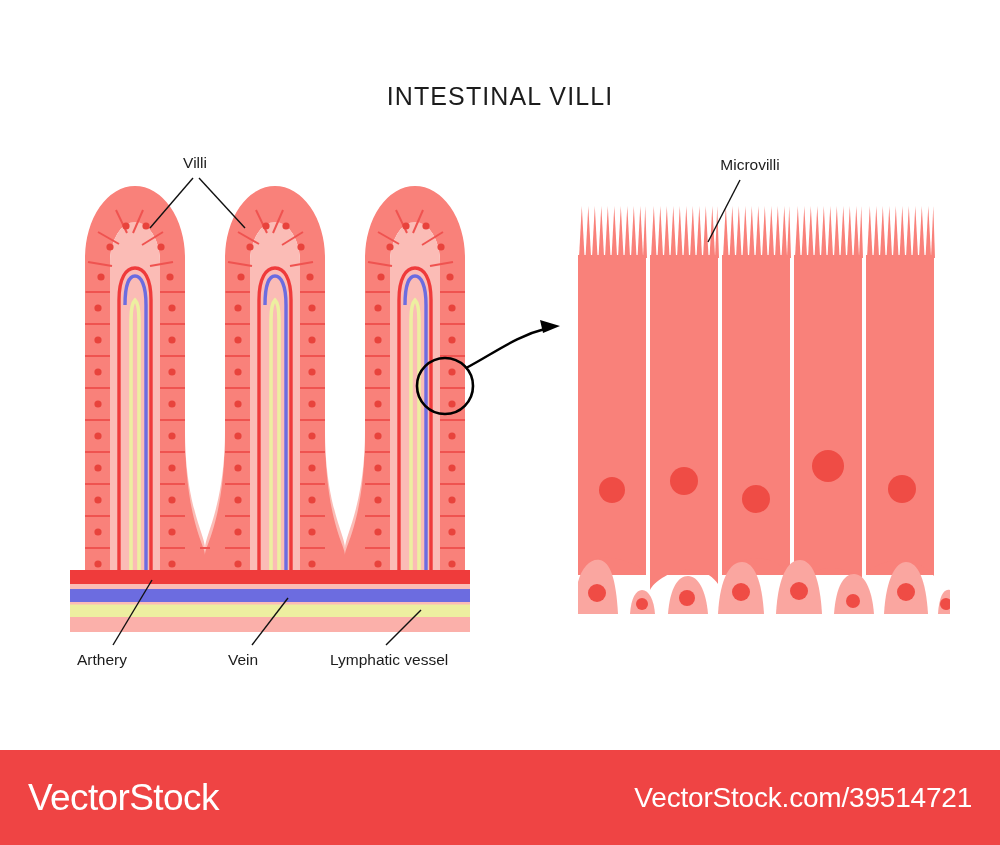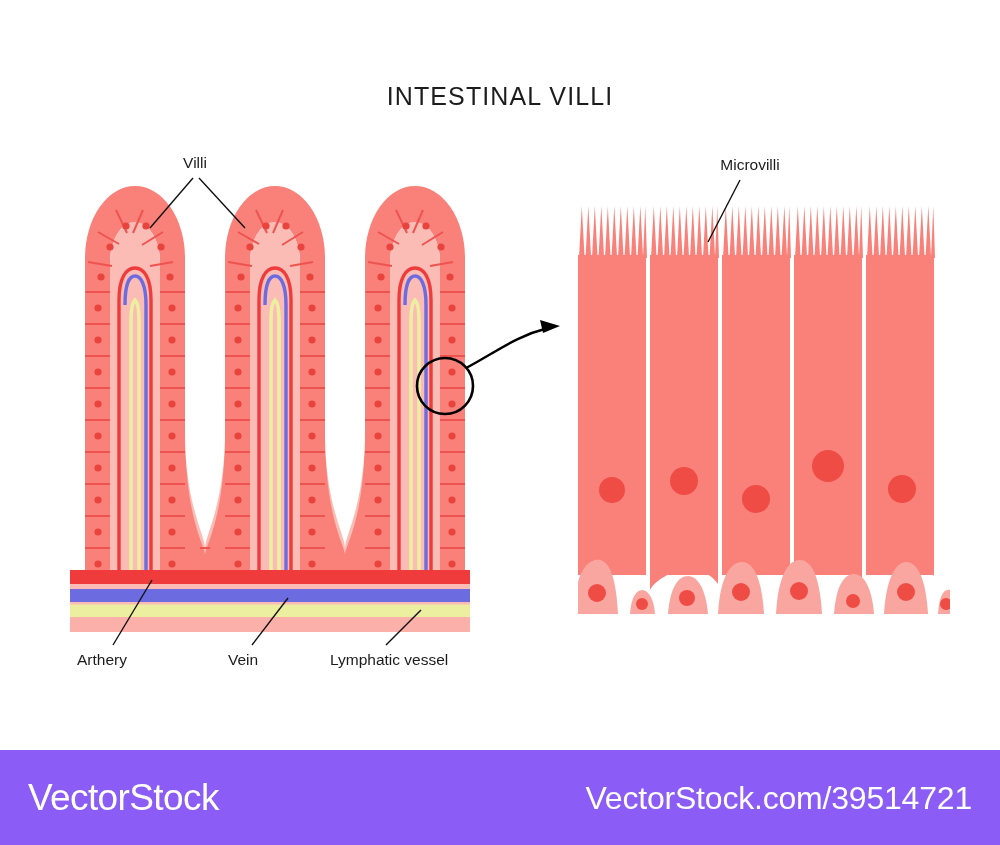--- a/index.html
+++ b/index.html
@@ -61,39 +61,39 @@
     fill: none;
     stroke: #000000;
     stroke-width: 2.4;
   }
   #footer {
     position: absolute;
     left: 0;
     top: 750px;
     width: 1000px;
     height: 95px;
-    background: #8b5cf6;
+    background: #ef4444;
     display: flex;
     align-items: center;
     justify-content: space-between;
     box-sizing: border-box;
     padding: 5px 28px;
   }
   #footer .brand {
     color: #ffffff;
     font-family: "Liberation Sans", sans-serif;
     font-size: 37px;
     font-weight: 400;
     letter-spacing: -0.6px;
     line-height: 1;
   }
   #footer .url {
     color: #ffffff;
     font-family: "Liberation Sans", sans-serif;
-    font-size: 32px;
+    font-size: 28px;
     font-weight: 400;
     letter-spacing: -0.2px;
     line-height: 1;
   }
 </style>
 </head>
 <body>
 
 <div id="stage">
 

